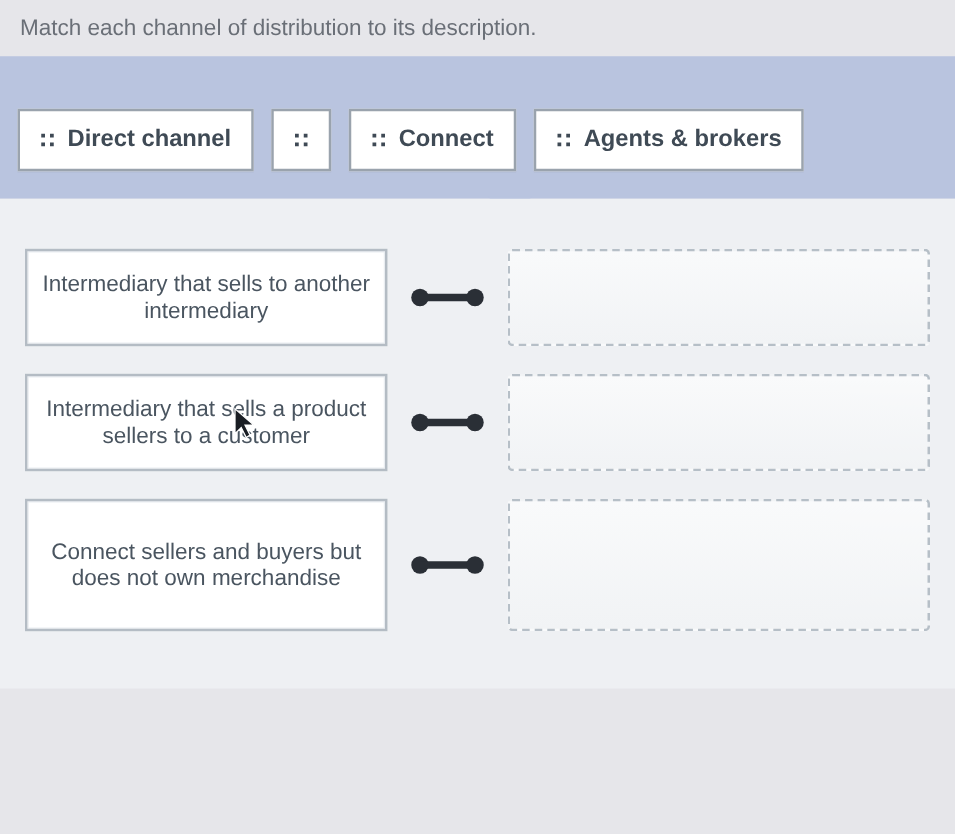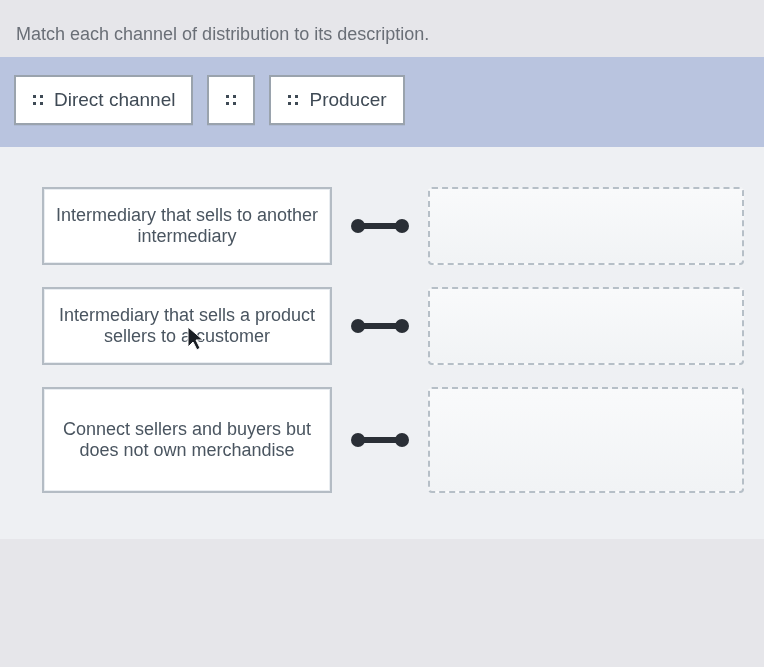--- a/index.html
+++ b/index.html
@@ -4,21 +4,21 @@
   <style>
     body {
       margin: 0;
       font-family: Arial, Helvetica, sans-serif;
       background: #e6e6ea;
       color: #4a5560;
       width: 764px;
       filter: blur(0.3px);
     }
     .instruction {
-      padding: 24px 16px 12px 16px;
+      padding: 12px 16px 12px 16px;
       font-size: 18px;
       color: #6a6f77;
       font-weight: 500;
     }
     .top-bar {
       background: #b9c4df;
       padding: 18px 14px 22px 14px;
       display: flex;
       gap: 14px;
       position: relative;
@@ -36,39 +36,39 @@
     }
     .drag-item {
       background: #fff;
       border: 2px solid #9aa3ad;
       padding: 12px 16px;
       display: flex;
       align-items: center;
       gap: 10px;
       font-size: 19px;
       color: #3f4a55;
-      font-weight: 400;
+      font-weight: 700;
       cursor: grab;
       box-shadow: 0 1px 0 rgba(0,0,0,0.05);
+      margin-top: 24px;
     }
     .handle-icon {
       width: 12px;
       height: 12px;
       display: inline-block;
     }
     .handle-icon svg { display: block; }
     .match-area {
       background: #eef0f3;
       padding: 40px 20px 24px 20px;
     }
     .match-row {
       display: flex;
       align-items: stretch;
       margin-bottom: 22px;
-      margin-left: 22px;
     }
     .desc-box {
       width: 290px;
       min-height: 78px;
       background: #fff;
       border: 2px solid #b4bcc4;
       display: flex;
       align-items: center;
       justify-content: center;
       text-align: center;
@@ -132,21 +132,32 @@
   </div>
   <div class="drag-item">
     <span class="handle-icon">
       <svg viewBox="0 0 12 12" width="12" height="12">
           <rect x="1" y="1" width="3" height="3" fill="#3f4a55"></rect>
           <rect x="8" y="1" width="3" height="3" fill="#3f4a55"></rect>
           <rect x="1" y="8" width="3" height="3" fill="#3f4a55"></rect>
           <rect x="8" y="8" width="3" height="3" fill="#3f4a55"></rect>
         </svg>
     </span>
-    <span>Producer</span>
+    <span>Connect</span>
+  </div>
+  <div class="drag-item">
+    <span class="handle-icon">
+      <svg viewBox="0 0 12 12" width="12" height="12">
+          <rect x="1" y="1" width="3" height="3" fill="#3f4a55"></rect>
+          <rect x="8" y="1" width="3" height="3" fill="#3f4a55"></rect>
+          <rect x="1" y="8" width="3" height="3" fill="#3f4a55"></rect>
+          <rect x="8" y="8" width="3" height="3" fill="#3f4a55"></rect>
+        </svg>
+    </span>
+    <span>Agents &amp; brokers</span>
   </div>
 </div>
 
 <div class="match-area" style="position:relative;">
 
   <div class="match-row">
     <div class="desc-box">
       <span>Intermediary that sells to another intermediary</span>
     </div>
     <div class="connector">

